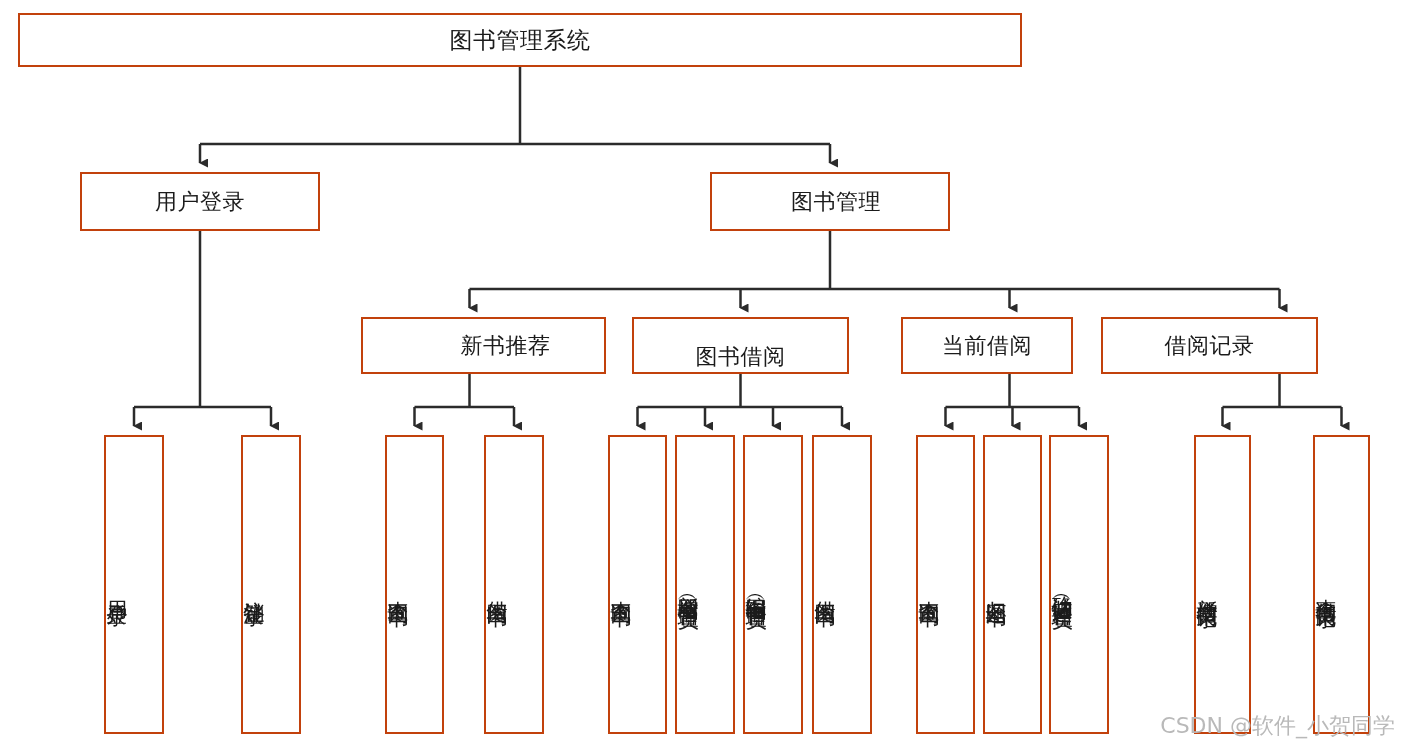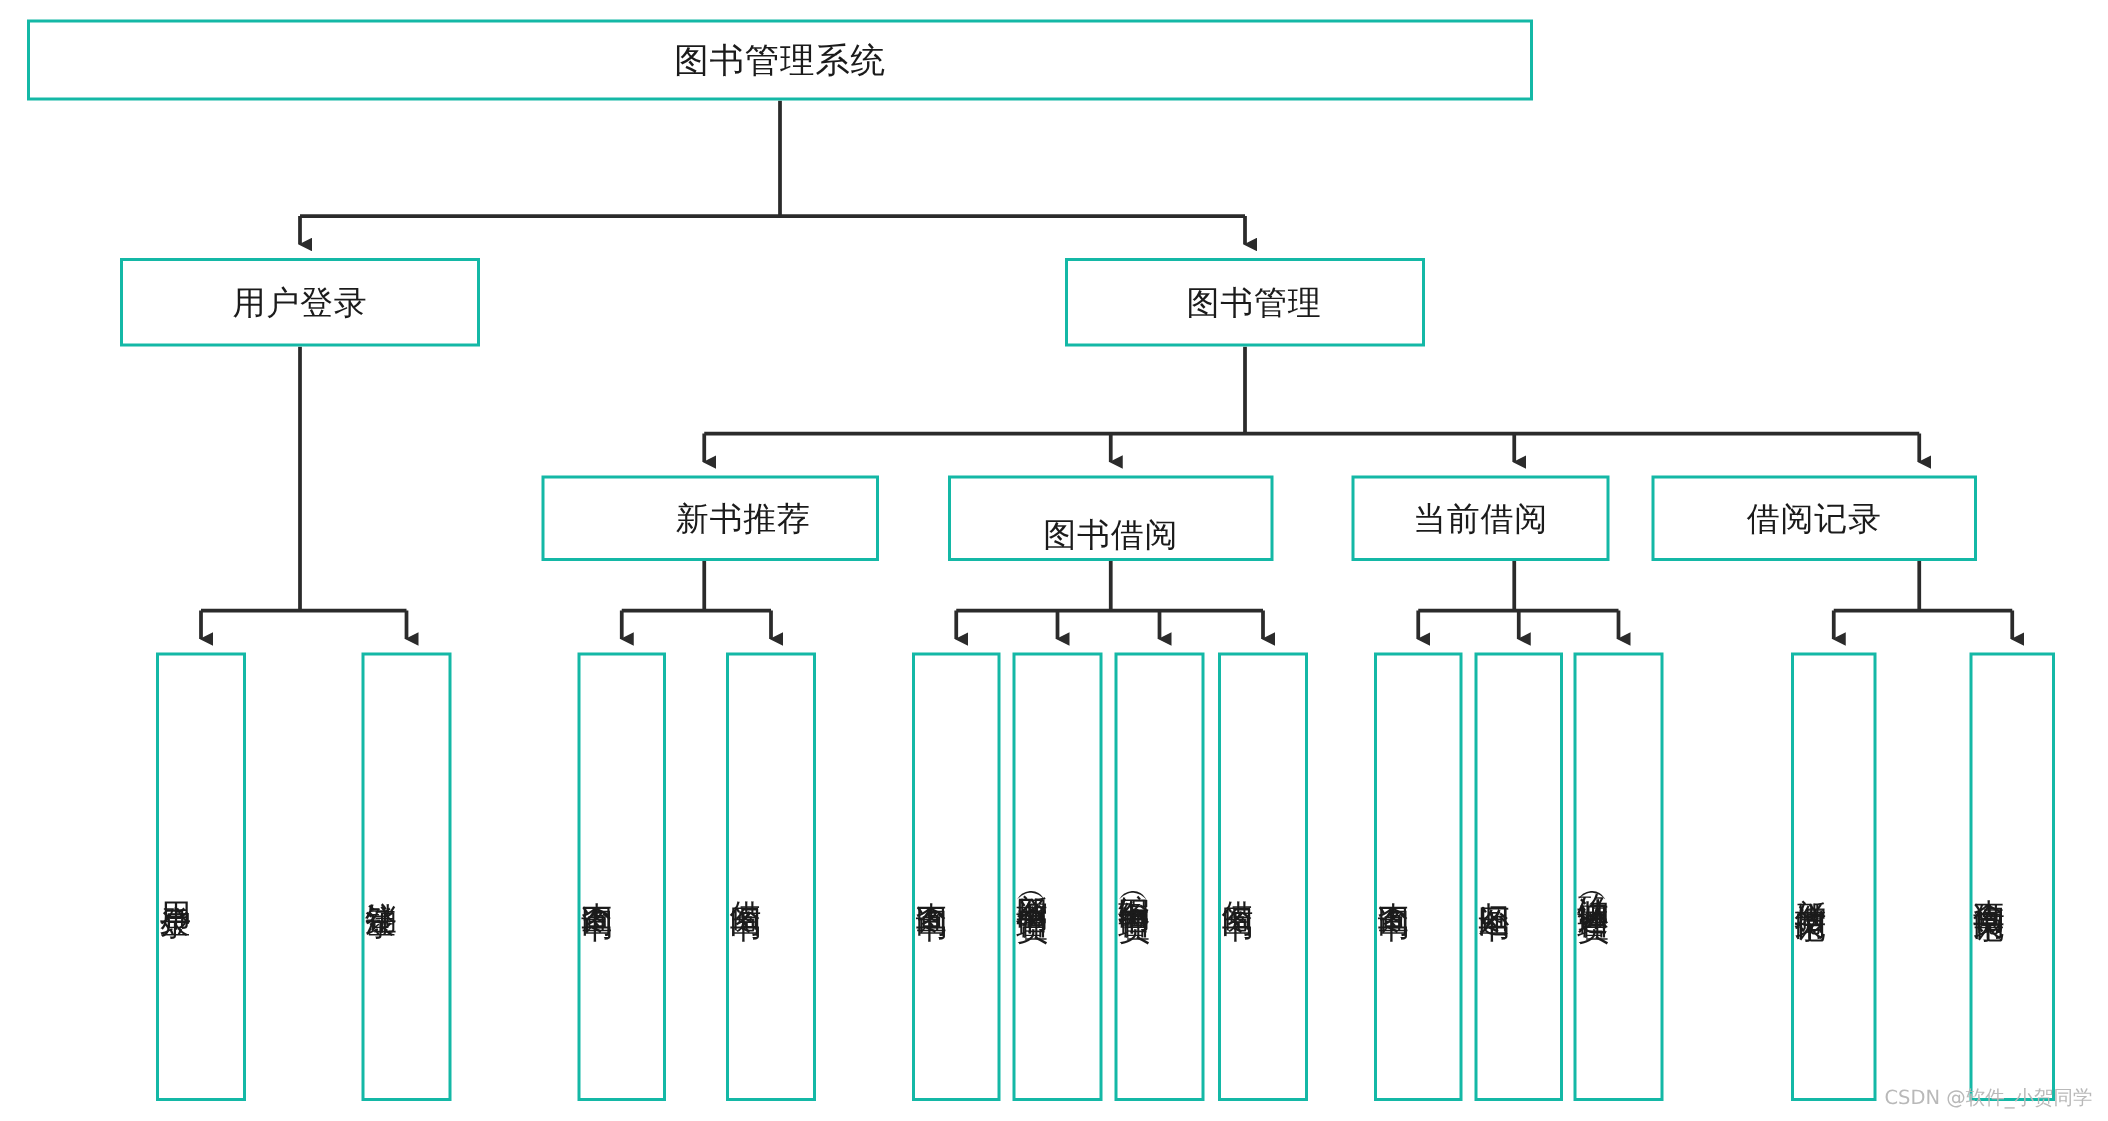--- a/index.html
+++ b/index.html
@@ -23,21 +23,21 @@
   svg.edges {
     position: absolute;
     left: 0; top: 0;
     width: 1405px;
     height: 747px;
     pointer-events: none;
   }
   .node {
     position: absolute;
     box-sizing: border-box;
-    border: 2px solid #14b8a6;
+    border: 2px solid #c2410c;
     background: #ffffff;
     display: flex;
     align-items: center;
     justify-content: center;
     color: #1b1b1b;
   }
   .node.horizontal .label {
     writing-mode: horizontal-tb;
     white-space: nowrap;
     letter-spacing: 0.5px;
@@ -55,21 +55,21 @@
     line-height: 1;
   }
   .lvl-root .label { font-size: 23px; }
   .lvl-1 .label { font-size: 22px; }
   .lvl-2 .label { font-size: 22px; }
   .lvl-3 .label { font-size: 21px; }
   .watermark {
     position: absolute;
     right: 10px;
     bottom: 6px;
-    font-size: 13px;
+    font-size: 22px;
     color: #b9b9b9;
     white-space: nowrap;
     font-family: "DejaVu Sans", "Liberation Sans", sans-serif;
   }
 </style>
 </head>
 <body>
 
 <div id="diagram-root">
 
@@ -119,21 +119,21 @@
   <div id="node-layer">
       <div class="node horizontal lvl-root" style="left: 18px; top: 13px; width: 1004px; height: 54px;">
         <span class="label">图书管理系统</span>
       </div>
       <div class="node horizontal lvl-1" style="left: 80px; top: 172px; width: 240px; height: 59px;">
         <span class="label">用户登录</span>
       </div>
       <div class="node horizontal lvl-1" style="left: 710px; top: 172px; width: 240px; height: 59px; padding-left: 12px;">
         <span class="label">图书管理</span>
       </div>
-      <div class="node horizontal lvl-2" style="left: 361px; top: 317px; width: 225px; height: 57px; padding-left: 44px;">
+      <div class="node horizontal lvl-2" style="left: 361px; top: 317px; width: 245px; height: 57px; padding-left: 44px;">
         <span class="label">新书推荐</span>
       </div>
       <div class="node horizontal lvl-2" style="left: 632px; top: 317px; width: 217px; height: 57px; align-items: flex-end;">
         <span class="label">图书借阅</span>
       </div>
       <div class="node horizontal lvl-2" style="left: 901px; top: 317px; width: 172px; height: 57px;">
         <span class="label">当前借阅</span>
       </div>
       <div class="node horizontal lvl-2" style="left: 1101px; top: 317px; width: 217px; height: 57px;">
         <span class="label">借阅记录</span>

